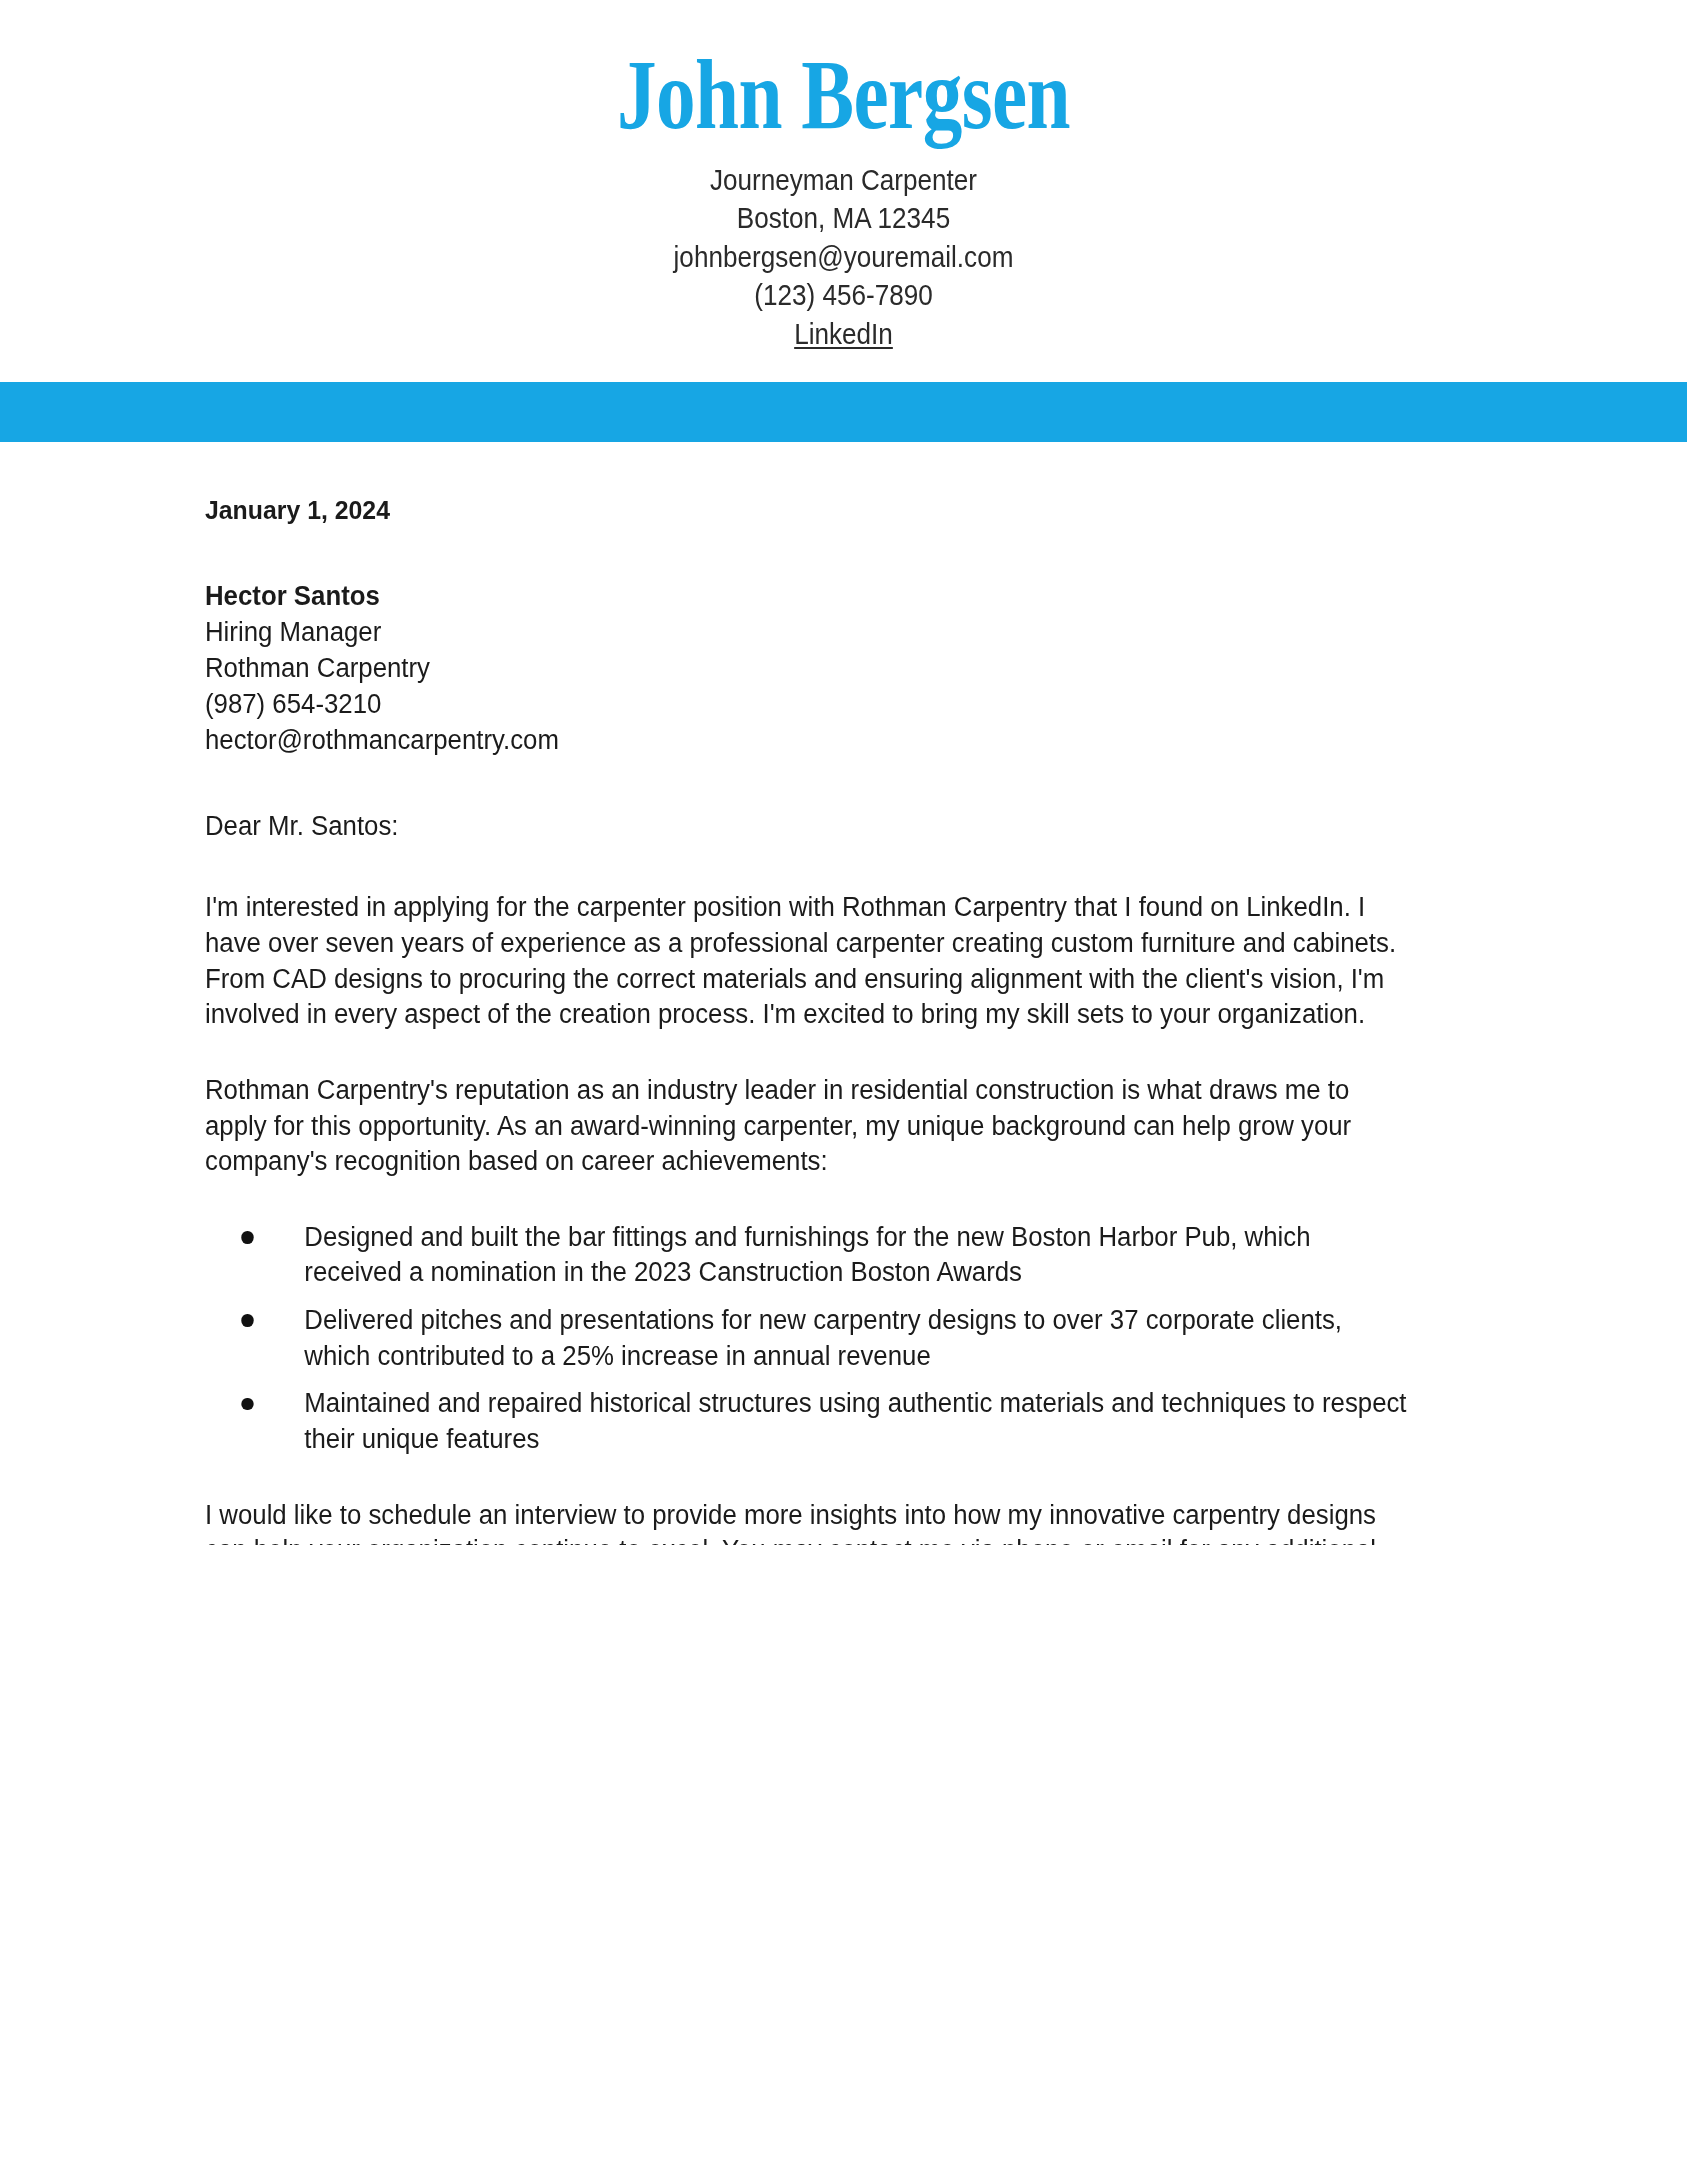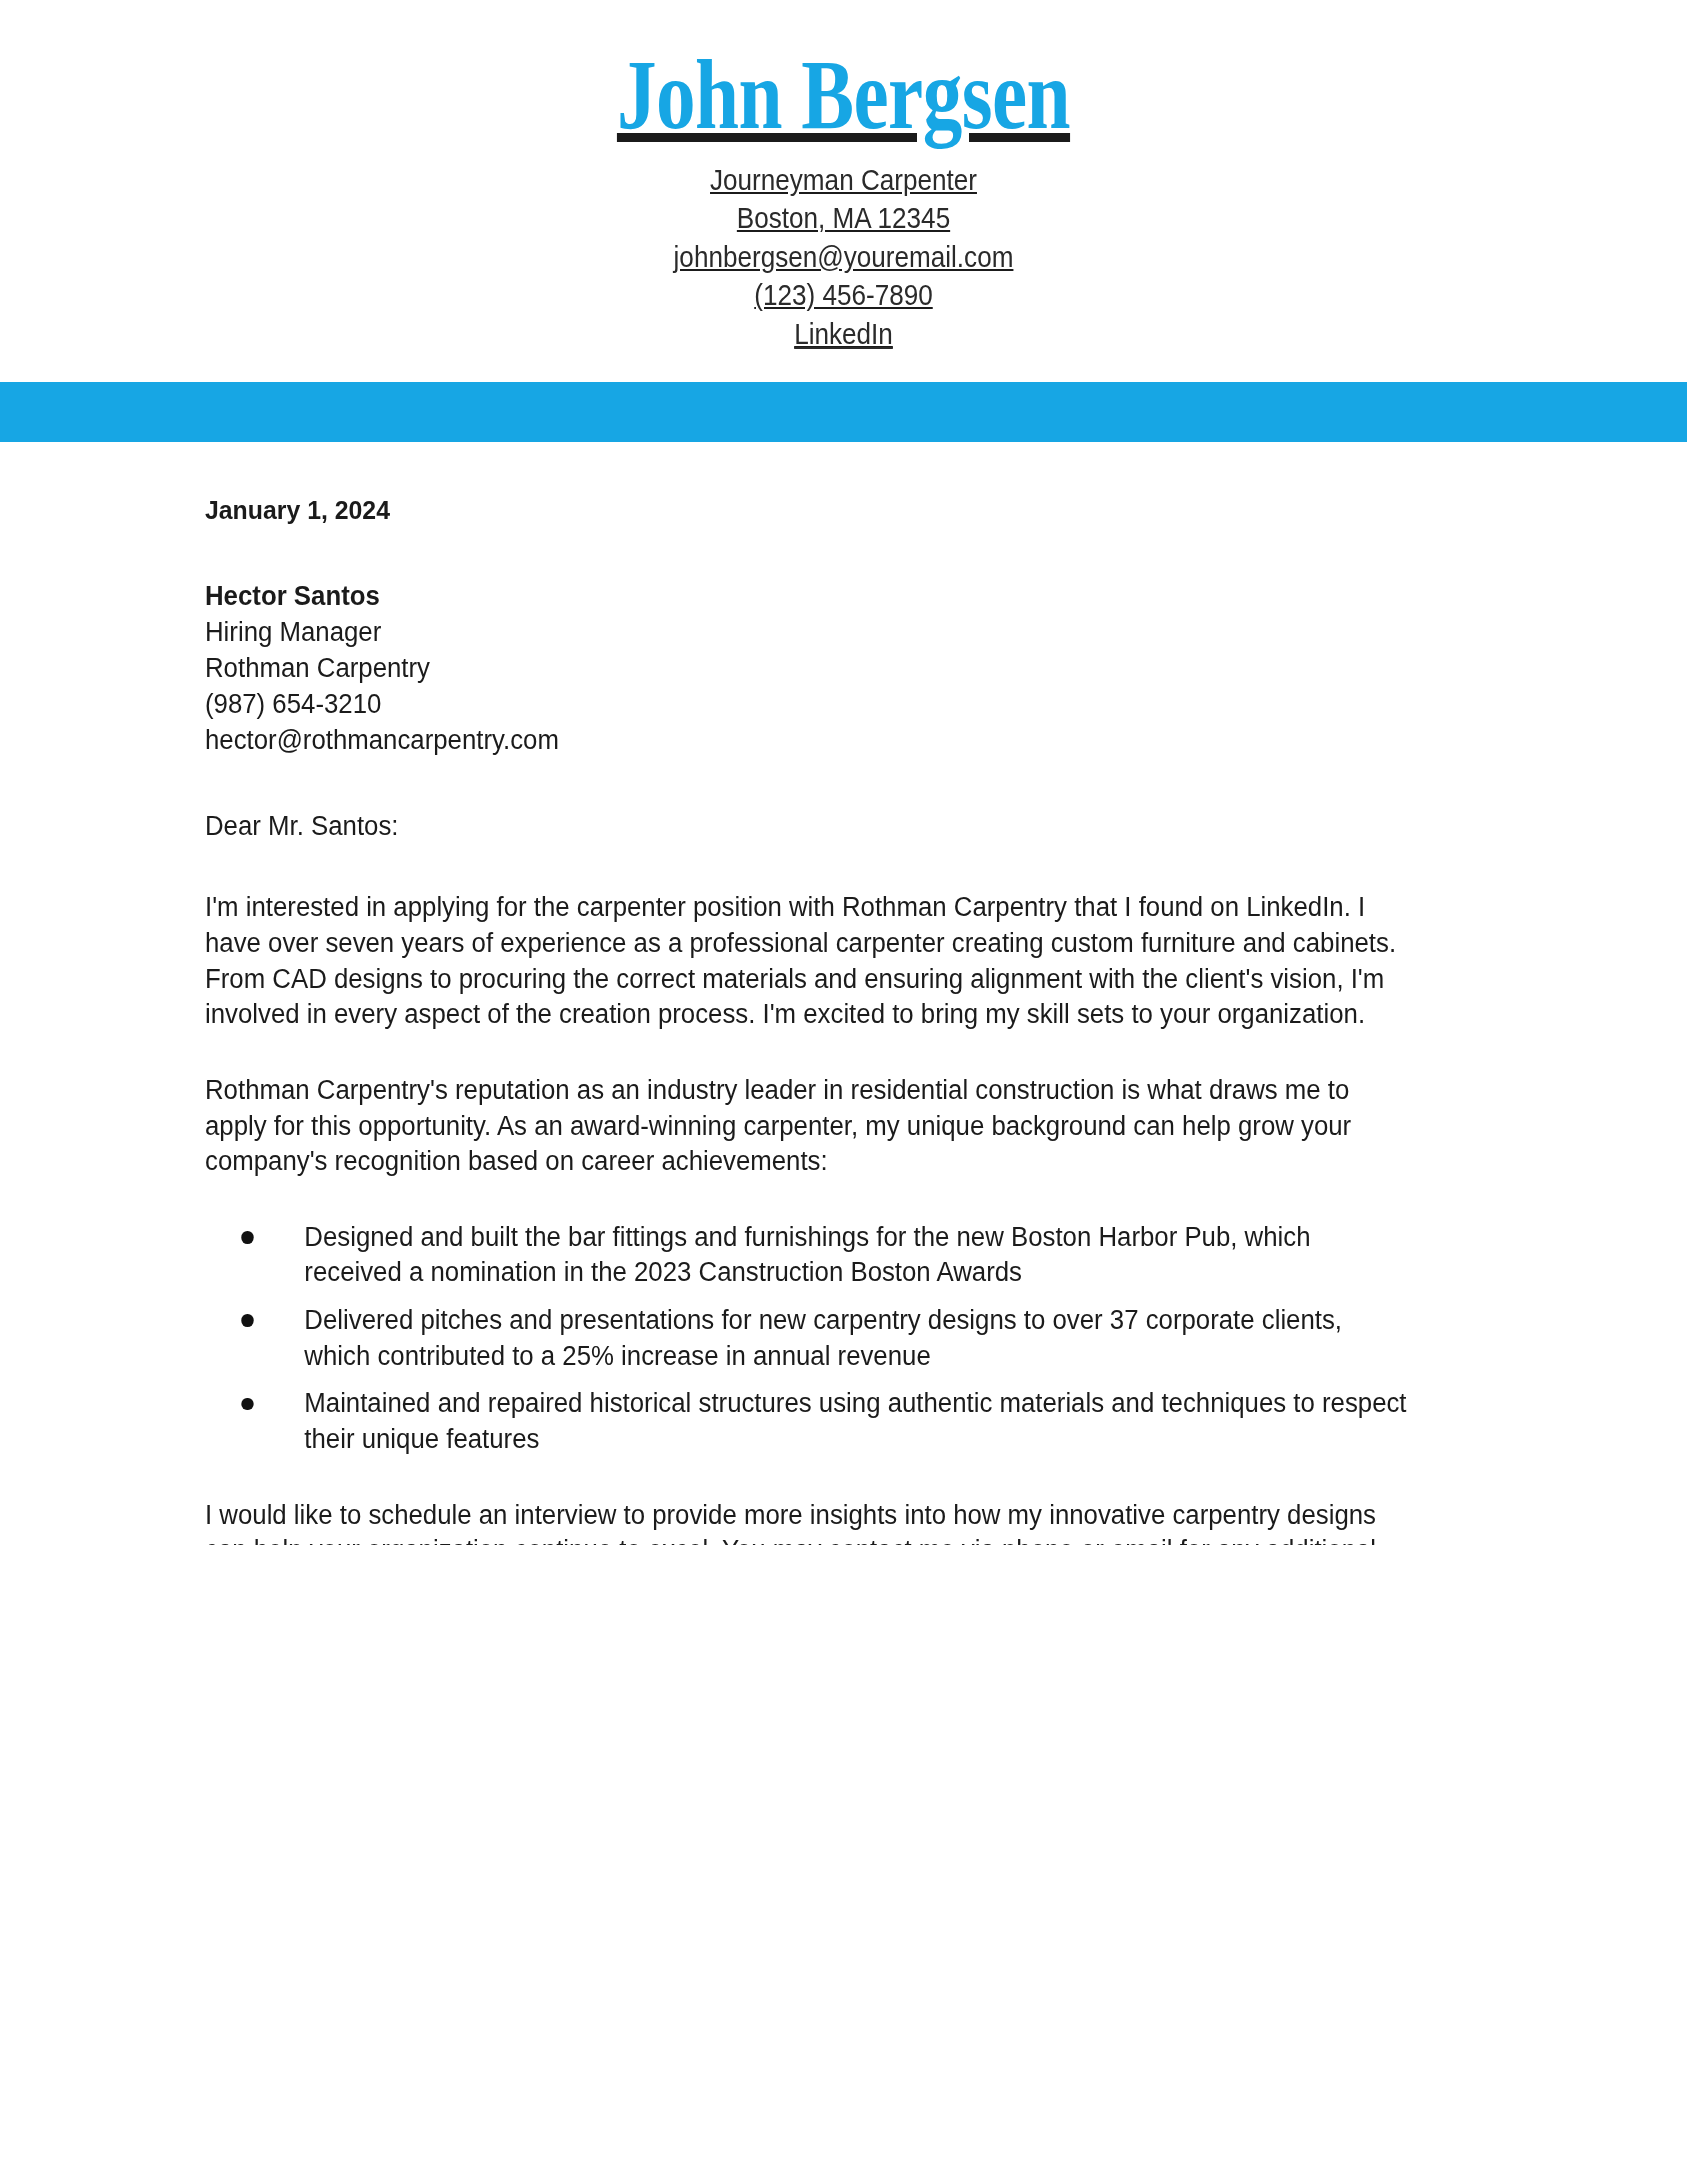--- a/index.html
+++ b/index.html
@@ -14,21 +14,20 @@
     color: #1b1b1b;
     -webkit-font-smoothing: antialiased;
   }
 
   .page {
     position: relative;
     width: 1687px;
     height: 1545px;
     background: #ffffff;
     overflow: hidden;
-    text-decoration: underline;
   }
 
   
   .letter-header {
     padding-top: 45px;
     text-align: center;
   }
   .applicant-name {
     font-family: "Liberation Serif", serif;
     font-weight: bold;

